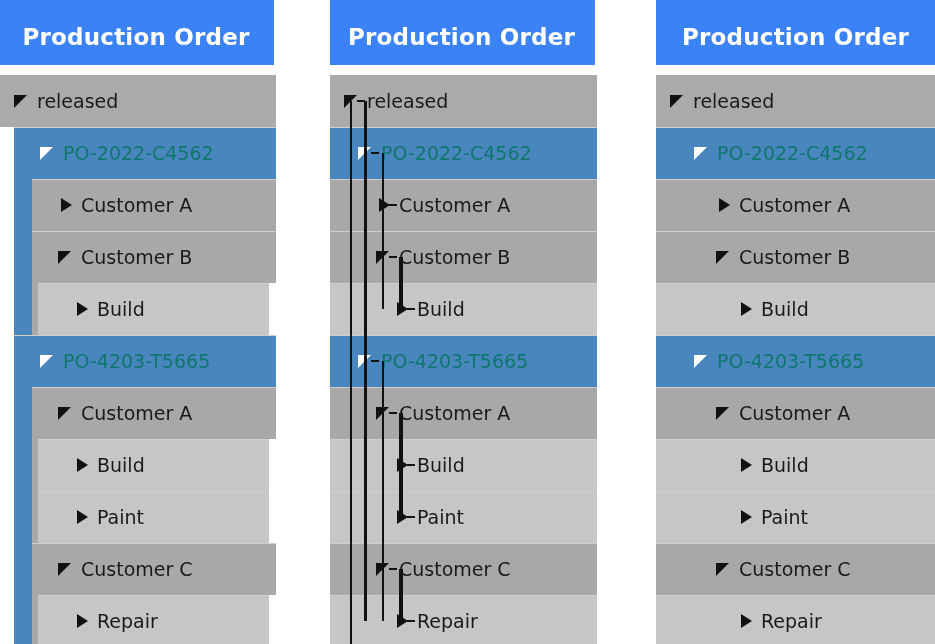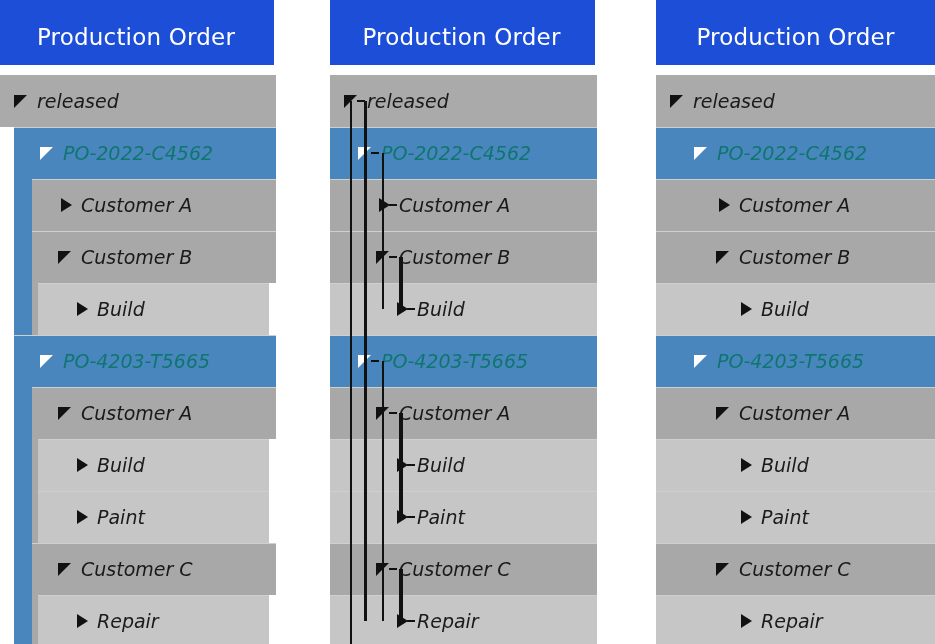--- a/index.html
+++ b/index.html
@@ -9,37 +9,37 @@
   }
   #stage{position:relative;width:935px;height:644px;}
 
   .panel{position:absolute;top:0;height:644px;overflow:hidden;background:#ffffff;}
   #panel-0{left:0;width:277px;}
   #panel-1{left:330px;width:269px;}
   #panel-2{left:656px;width:279px;}
 
   .panel-header{
     position:absolute;left:0;top:0;height:65px;width:100%;
-    background:#1d4ed8;box-sizing:border-box;
+    background:#3b82f6;box-sizing:border-box;font-weight:bold;
   }
   #panel-0 .panel-header{width:276px;border-right:2px solid #ffffff;}
   #panel-1 .panel-header{width:267px;border-right:2px solid #ffffff;}
   #panel-2 .panel-header{width:279px;}
   .panel-title{
     position:absolute;left:0;right:0;top:22px;text-align:center;
     color:#ffffff;font-size:23px;line-height:30px;letter-spacing:.2px;
     white-space:nowrap;
   }
   #panel-0 .panel-title{right:2px;}
   #panel-1 .panel-title{right:2px;}
 
   .tree{position:absolute;left:0;top:75px;right:0;bottom:0;}
 
   
-  .row{position:absolute;left:0;box-sizing:border-box;height:52px;font-style:italic;}
+  .row{position:absolute;left:0;box-sizing:border-box;height:52px;}
   .row-bg{position:absolute;top:0;height:52px;box-sizing:border-box;}
   .lvl0 .row-bg{background:#aaaaaa;}
   .lvl1 .row-bg{background:#4a86be;}
   .lvl2 .row-bg{background:#a8a8a8;}
   .lvl3 .row-bg{background:#c6c6c6;}
   .sep{position:absolute;top:0;height:1px;background:#cfcfcf;}
 
   .node{position:absolute;top:0;height:52px;display:flex;align-items:center;}
   .label{font-size:19px;line-height:24px;white-space:nowrap;color:#1a1a1a;}
   .lvl1 .label{color:#0f766e;}

